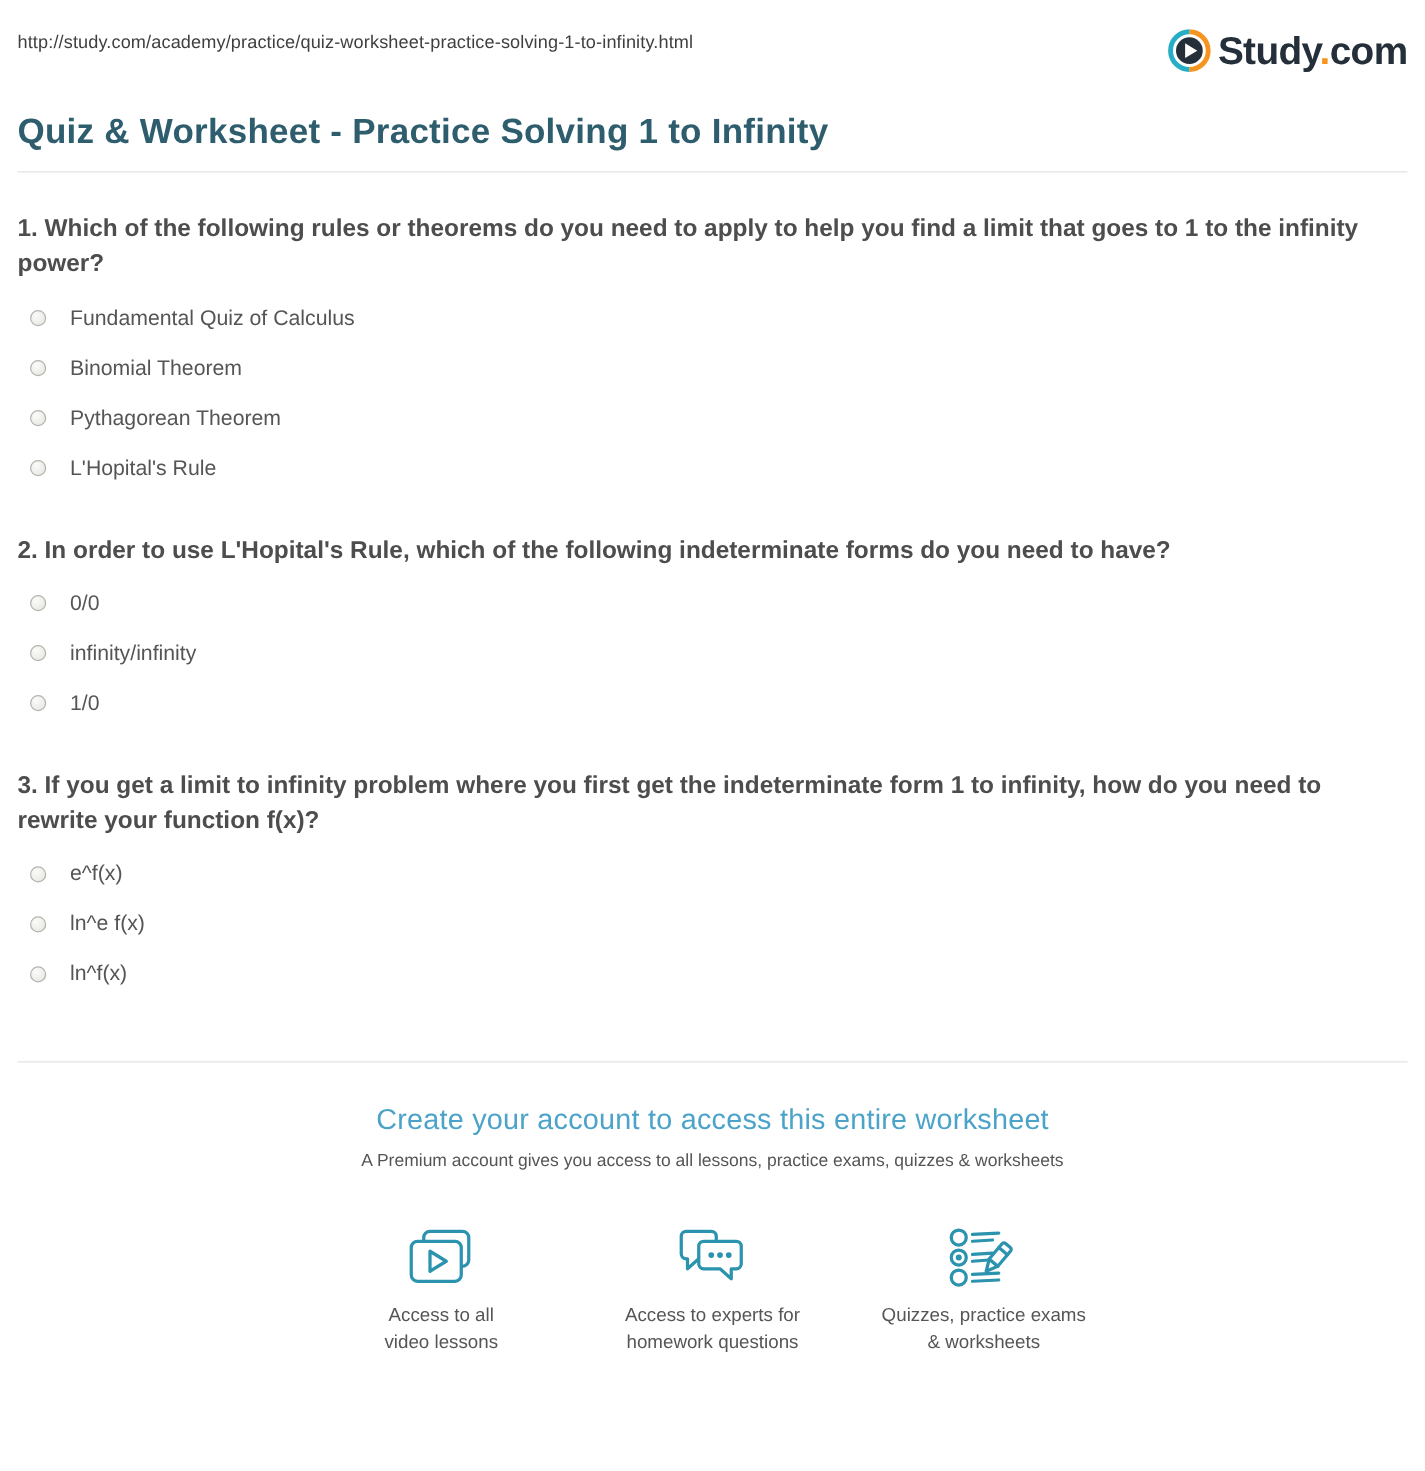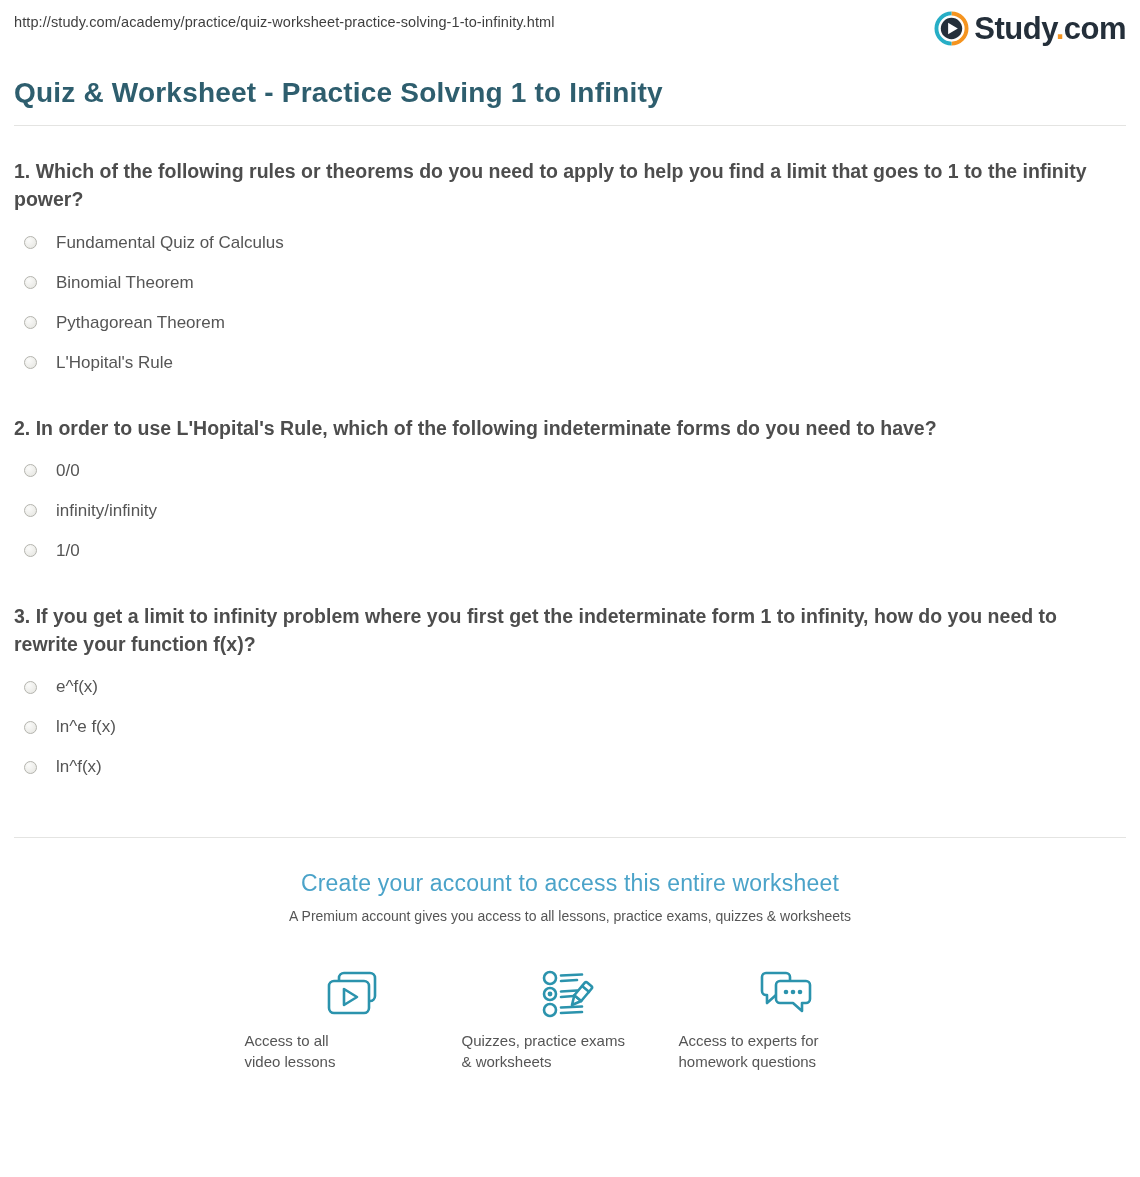--- a/index.html
+++ b/index.html
@@ -2,21 +2,21 @@
 <html><head>
 <meta charset="utf-8">
 <style>
   * { margin: 0; padding: 0; box-sizing: border-box; }
   html, body { background: #ffffff; }
   body {
     width: 1140px;
     font-family: "Liberation Sans", "DejaVu Sans", sans-serif;
     color: #555;
   }
-  .page { padding: 0 14px; }
+  .page { padding: 0 14px; margin-top: 12px; }
 
   
   .header {
     display: flex;
     justify-content: space-between;
     align-items: flex-start;
     padding-top: 11px;
   }
   .url {
     font-size: 14.5px;
@@ -95,21 +95,21 @@
     font-size: 14px;
     color: #555;
   }
   .features {
     margin-top: 42px;
     display: flex;
     justify-content: center;
   }
   .feature {
     width: 217px;
-    text-align: left;
+    text-align: center;
   }
   .feature-icon {
     height: 55px;
     display: flex;
     align-items: center;
     justify-content: center;
   }
   .feature-caption {
     margin-top: 10px;
     font-size: 15px;
@@ -204,20 +204,36 @@
       <div class="feature-icon">
         <svg width="56" height="50" viewBox="0 0 56 50" fill="none" stroke="#2b93ad" stroke-width="2.6" stroke-linejoin="round" stroke-linecap="round">
           <rect x="14" y="4" width="36" height="28" rx="5"></rect>
           <rect x="4" y="12" width="40" height="32" rx="5" fill="#ffffff"></rect>
           <polygon points="19,20 19,36 32,28" fill="none"></polygon>
         </svg>
       </div>
       <div class="feature-caption">
         <div>Access to all</div>
         <div>video lessons</div>
+      </div>
+    </div>
+
+    <div class="feature">
+      <div class="feature-icon">
+        <svg width="56" height="48" viewBox="0 0 56 48" fill="none" stroke="#2b93ad" stroke-width="2.6" stroke-linejoin="round" stroke-linecap="round">
+          <path d="M7,3 H27 A4,4 0 0 1 31,7 V21 A4,4 0 0 1 27,25 H17 L8,33 V25 H7 A4,4 0 0 1 3,21 V7 A4,4 0 0 1 7,3 Z"></path>
+          <path d="M21,11 H47 A4,4 0 0 1 51,15 V29 A4,4 0 0 1 47,33 H43 V41 L34,33 H21 A4,4 0 0 1 17,29 V15 A4,4 0 0 1 21,11 Z" fill="#ffffff"></path>
+          <circle cx="27" cy="22" r="2.3" fill="#2b93ad" stroke="none"></circle>
+          <circle cx="34" cy="22" r="2.3" fill="#2b93ad" stroke="none"></circle>
+          <circle cx="41" cy="22" r="2.3" fill="#2b93ad" stroke="none"></circle>
+        </svg>
+      </div>
+      <div class="feature-caption">
+        <div>Access to experts for</div>
+        <div>homework questions</div>
       </div>
     </div>
 
     <div class="feature">
       <div class="feature-icon">
         <svg width="58" height="50" viewBox="0 0 58 50" fill="none" stroke="#2b93ad" stroke-width="2.6" stroke-linejoin="round" stroke-linecap="round">
           <circle cx="9" cy="9" r="6"></circle>
           <circle cx="9" cy="25" r="6"></circle>
           <circle cx="9" cy="25" r="2.4" fill="#2b93ad" stroke="none"></circle>
           <circle cx="9" cy="41" r="6"></circle>
@@ -233,31 +249,15 @@
             <line x1="21" y1="-4.5" x2="21" y2="4.5"></line>
           </g>
         </svg>
       </div>
       <div class="feature-caption">
         <div>Quizzes, practice exams</div>
         <div>&amp; worksheets</div>
       </div>
     </div>
 
-    <div class="feature">
-      <div class="feature-icon">
-        <svg width="56" height="48" viewBox="0 0 56 48" fill="none" stroke="#2b93ad" stroke-width="2.6" stroke-linejoin="round" stroke-linecap="round">
-          <path d="M7,3 H27 A4,4 0 0 1 31,7 V21 A4,4 0 0 1 27,25 H17 L8,33 V25 H7 A4,4 0 0 1 3,21 V7 A4,4 0 0 1 7,3 Z"></path>
-          <path d="M21,11 H47 A4,4 0 0 1 51,15 V29 A4,4 0 0 1 47,33 H43 V41 L34,33 H21 A4,4 0 0 1 17,29 V15 A4,4 0 0 1 21,11 Z" fill="#ffffff"></path>
-          <circle cx="27" cy="22" r="2.3" fill="#2b93ad" stroke="none"></circle>
-          <circle cx="34" cy="22" r="2.3" fill="#2b93ad" stroke="none"></circle>
-          <circle cx="41" cy="22" r="2.3" fill="#2b93ad" stroke="none"></circle>
-        </svg>
-      </div>
-      <div class="feature-caption">
-        <div>Access to experts for</div>
-        <div>homework questions</div>
-      </div>
-    </div>
-
   </div>
 
 </div>
 
 </body></html>

